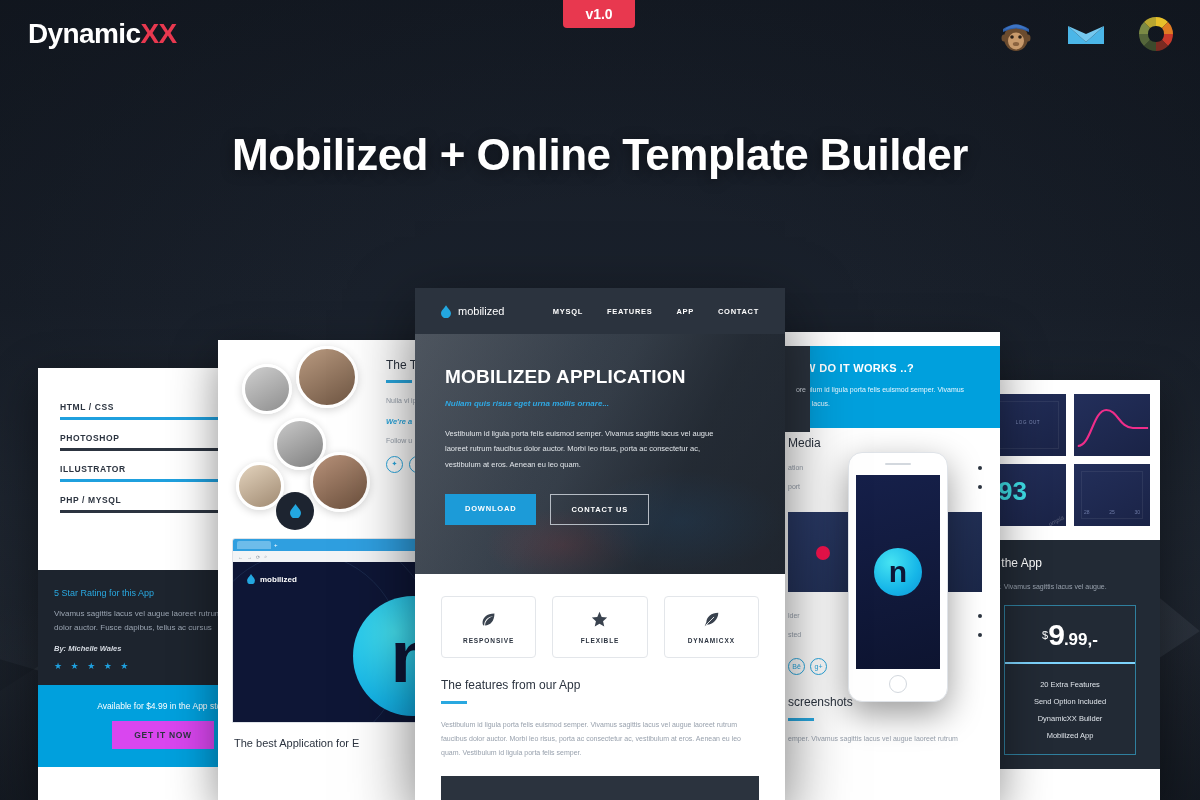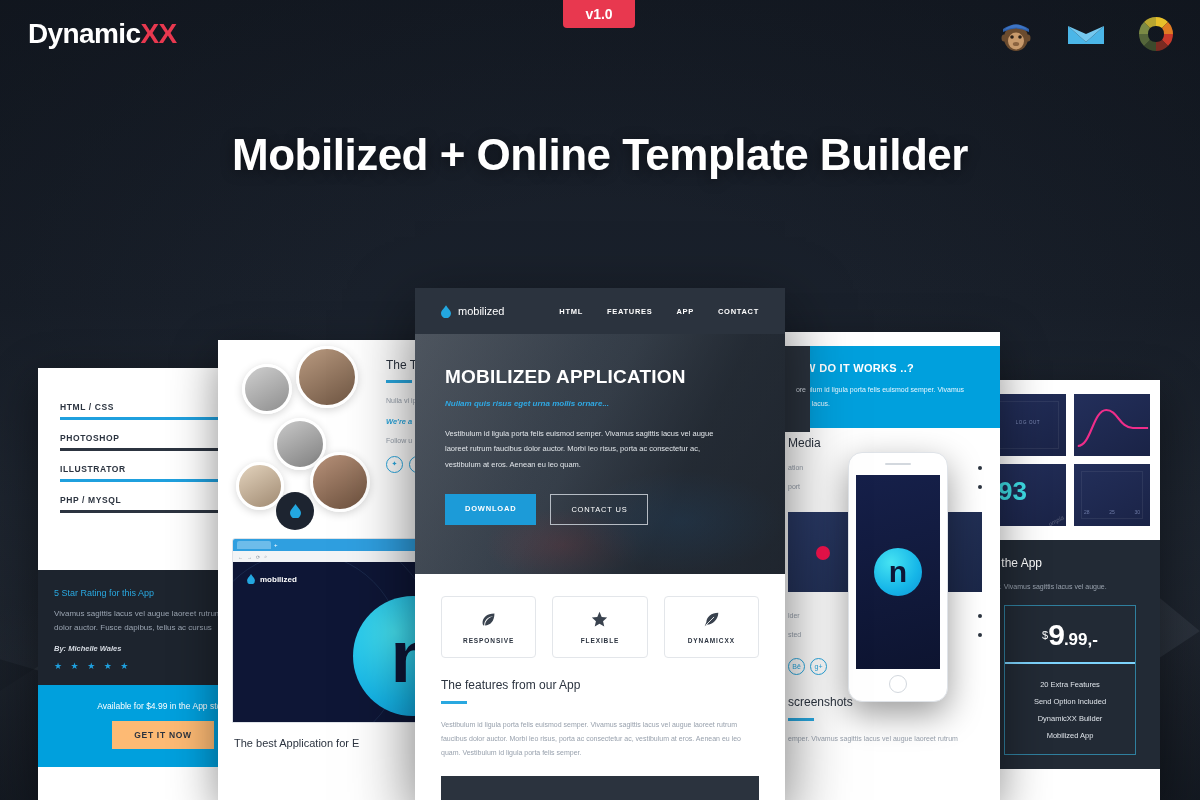--- a/index.html
+++ b/index.html
@@ -63,21 +63,21 @@
   .tst-body { color:#9aa4b1; font-size:8px; line-height:1.75; }
   .tst-by { color:#d6dbe2; font-size:7.5px; font-style:italic; font-weight:bold; margin-top:9px; }
   .stars { color:#1fa0de; font-size:9px; letter-spacing:3px; margin-top:8px; }
   .avatar-sm {
     position:absolute; right:18px; top:12px; width:34px; height:34px; border-radius:50%;
     background:linear-gradient(150deg,#d8c0ae,#9c7f6c); border:2px solid #2b3340;
   }
   .cta-blue { background:#00a0dd; padding:16px 14px 18px; text-align:center; }
   .cta-blue .t { color:#fff; font-size:8.5px; margin-bottom:10px; }
   .cta-blue .b {
-    display:inline-block; background:#fdba74; color:#2c3440; font-size:8.5px; font-weight:bold;
+    display:inline-block; background:#d946ef; color:#2c3440; font-size:8.5px; font-weight:bold;
     letter-spacing:.7px; padding:9px 22px;
   }
 
   
   #mockLeftMid { left:218px; top:340px; width:300px; height:460px; background:#fff; z-index:12; }
   .team { position:relative; height:190px; }
   .face { position:absolute; border-radius:50%; border:3px solid #fff; box-shadow:0 2px 9px rgba(0,0,0,.17); }
   .drop-circle {
     position:absolute; border-radius:50%; background:#1d2430;
     display:flex; align-items:center; justify-content:center;
@@ -152,21 +152,21 @@
       linear-gradient(115deg, rgba(190,196,205,.22) 0%, rgba(58,66,78,.1) 38%, rgba(20,26,34,.5) 70%),
       radial-gradient(ellipse 40% 30% at 72% 78%, rgba(40,120,190,.25), transparent 70%),
       radial-gradient(ellipse 30% 22% at 40% 88%, rgba(210,60,60,.18), transparent 70%);
   }
   .chero .inner2 { position:relative; z-index:2; }
   .chero h2 { color:#fff; font-size:19px; font-weight:bold; letter-spacing:.2px; }
   .chero .sub { color:#2fa9e4; font-size:8px; font-style:italic; font-weight:bold; margin-top:11px; }
   .chero p { color:#e2e6ea; font-size:7.5px; line-height:2.05; margin-top:18px; max-width:290px; }
   .cbtns { display:flex; gap:14px; margin-top:22px; }
   .btn-fill { background:#1c9bd8; color:#fff; font-size:7.5px; font-weight:bold; letter-spacing:.8px; padding:10px 20px; }
-  .btn-out { border:1px solid #b6bcc4; color:#fff; font-size:7.5px; font-weight:normal; letter-spacing:.8px; padding:10px 20px; }
+  .btn-out { border:1px solid #b6bcc4; color:#fff; font-size:7.5px; font-weight:bold; letter-spacing:.8px; padding:10px 20px; }
   .feat-row { display:flex; gap:16px; padding:22px 26px 0; }
   .feat {
     flex:1; border:1px solid #e3e6ea; border-radius:4px; height:62px;
     display:flex; flex-direction:column; align-items:center; justify-content:center; gap:9px;
   }
   .feat .lbl { font-size:6.5px; letter-spacing:.9px; color:#2c3440; font-weight:bold; }
   .cfeat { padding:20px 26px 0; }
   .cfeat h4 { font-size:12px; color:#2c3440; font-weight:normal; }
   .cfeat .rule { width:26px; height:3px; background:#29a8e0; margin:9px 0 14px; }
   .cfeat p { font-size:7px; color:#98a1ad; line-height:2; }
@@ -413,21 +413,21 @@
 
 <div class="mock" id="mockCenter">
   <div class="cnav">
     <div class="brand">
       <svg width="10" height="13" viewBox="0 0 11 14">
           <path d="M5.5 0 C8 4 11 6 11 9 A5.5 5.5 0 0 1 0 9 C0 6 3 4 5.5 0 Z" fill="#23a7e0"></path>
         </svg>
       <span>mobilized</span>
     </div>
     <ul>
-      <li>HTML</li>
+      <li>MYSQL</li>
       <li>FEATURES</li>
       <li>APP</li>
       <li>CONTACT</li>
     </ul>
   </div>
 
   <div class="chero">
     <div class="ph"></div>
     <div class="inner2">
       <h2>MOBILIZED APPLICATION</h2>

